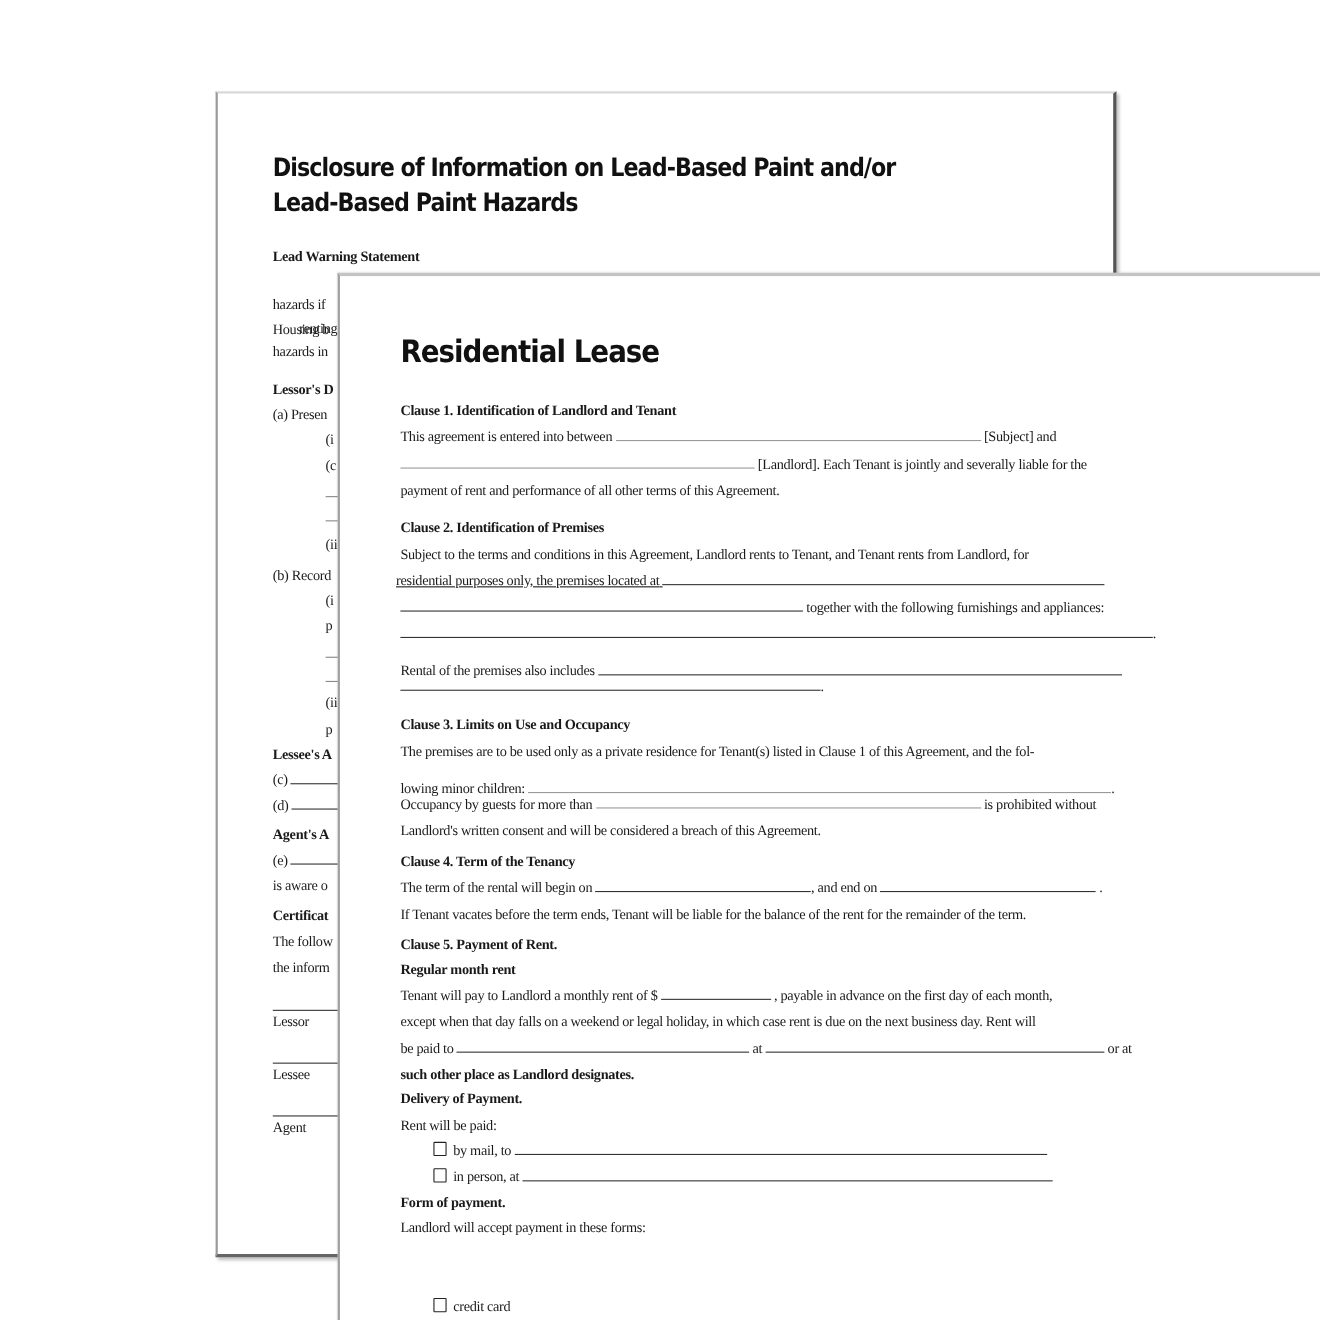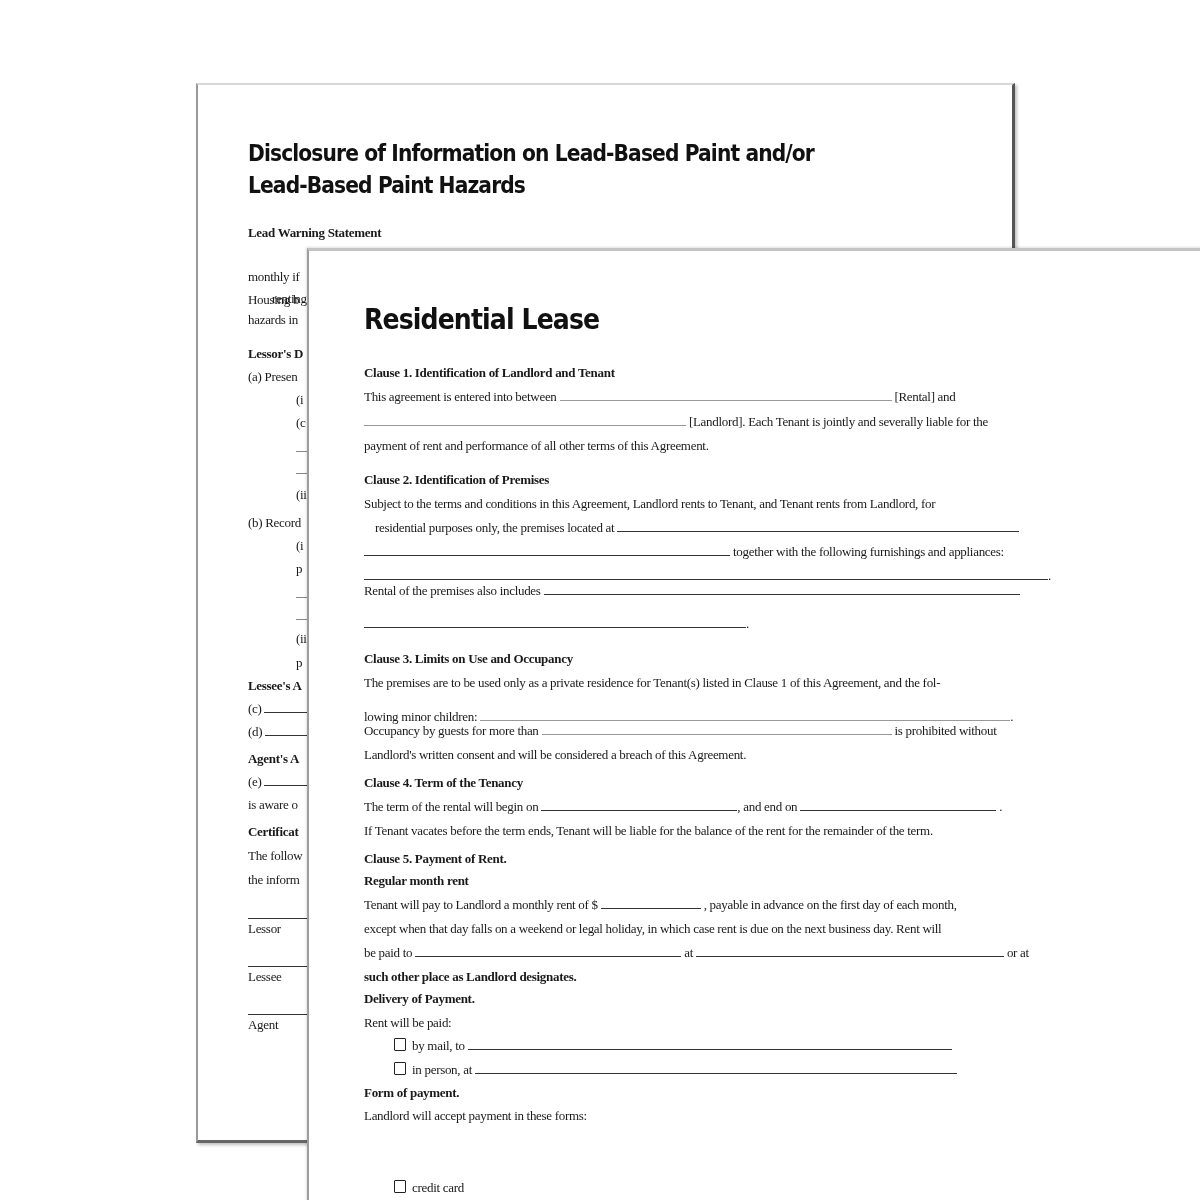--- a/index.html
+++ b/index.html
@@ -42,21 +42,21 @@
 <body>
 
 <div class="page" id="back-page">
   <div class="doc-title" id="back-title">
     <div>Disclosure of Information on Lead-Based Paint and/or</div>
     <div>Lead-Based Paint Hazards</div>
   </div>
 
   <div class="line bold" style="left:50px; top:140px;">Lead Warning Statement</div>
   <div class="line" style="left:50px; top:163px;margin-top:44px;">Housing b</div>
-  <div class="line" style="left:50px; top:184px;">monthly if</div>
+  <div class="line" style="left:50px; top:184px;">hazards if</div>
   <div class="line" style="left:50px; top:206px;margin-left:24px;">renting pr</div>
   <div class="line" style="left:50px; top:227px;">hazards in</div>
 
   <div class="line bold" style="left:50px; top:261px;">Lessor's D</div>
   <div class="line" style="left:50px; top:284px;">(a) Presen</div>
   <div class="line" style="left:98px; top:307px;">(i</div>
   <div class="line" style="left:98px; top:330px;">(c</div>
   <div class="sig-line" style="left:98px; top:366px; width:20px; border-color:#888;"></div>
   <div class="sig-line" style="left:98px; top:388px; width:20px; border-color:#888;"></div>
   <div class="line" style="left:98px; top:402px;">(ii</div>
@@ -88,42 +88,42 @@
   <div class="line" style="left:50px; top:932px;">Agent</div>
 </div>
 
 <div class="page" id="front-page">
   <div class="doc-title" id="front-title">Residential Lease</div>
 
   <div class="line bold" style="left:55px; top:114px;">Clause 1.  Identification of Landlord and Tenant</div>
   <div class="line" style="left:55px; top:138px;">
     <span>This agreement is entered into between</span>
     <span class="blank light" style="width:332px;"></span>
-    <span>[Rental] and</span>
+    <span>[Subject] and</span>
   </div>
   <div class="line" style="left:55px; top:163px;">
     <span class="blank light" style="width:322px;"></span>
     <span>[Landlord].  Each Tenant is jointly and severally liable for the</span>
   </div>
   <div class="line" style="left:55px; top:187px;">payment of rent and performance of all other terms of this Agreement.</div>
 
   <div class="line bold" style="left:55px; top:221px;">Clause 2. Identification of Premises</div>
   <div class="line" style="left:55px; top:245px;">Subject to the terms and conditions in this Agreement, Landlord rents to Tenant, and Tenant rents from Landlord, for</div>
-  <div class="line" style="left:66px; top:269px;">
+  <div class="line" style="left:51px; top:269px;text-decoration:underline;">
     <span>residential purposes only, the premises located at</span>
     <span class="blank" style="width:402px;"></span>
   </div>
   <div class="line" style="left:55px; top:293px;">
     <span class="blank" style="width:366px;"></span>
     <span>together with the following furnishings and appliances:</span>
   </div>
   <div class="line" style="left:55px; top:317px;">
     <span class="blank" style="width:684px;"></span><span>.</span>
   </div>
-  <div class="line" style="left:55px; top:332px;text-align:center;">
+  <div class="line" style="left:55px; top:351px;text-align:center;">
     <span>Rental of the premises also includes</span>
     <span class="blank" style="width:476px;"></span>
   </div>
   <div class="line" style="left:55px; top:365px;">
     <span class="blank" style="width:382px;"></span><span>.</span>
   </div>
 
   <div class="line bold" style="left:55px; top:400px;">Clause 3. Limits on Use and Occupancy</div>
   <div class="line" style="left:55px; top:424px;">The premises are to be used only as a private residence for Tenant(s) listed in Clause 1 of this Agreement, and the fol-</div>
   <div class="line" style="left:55px; top:458px;">

